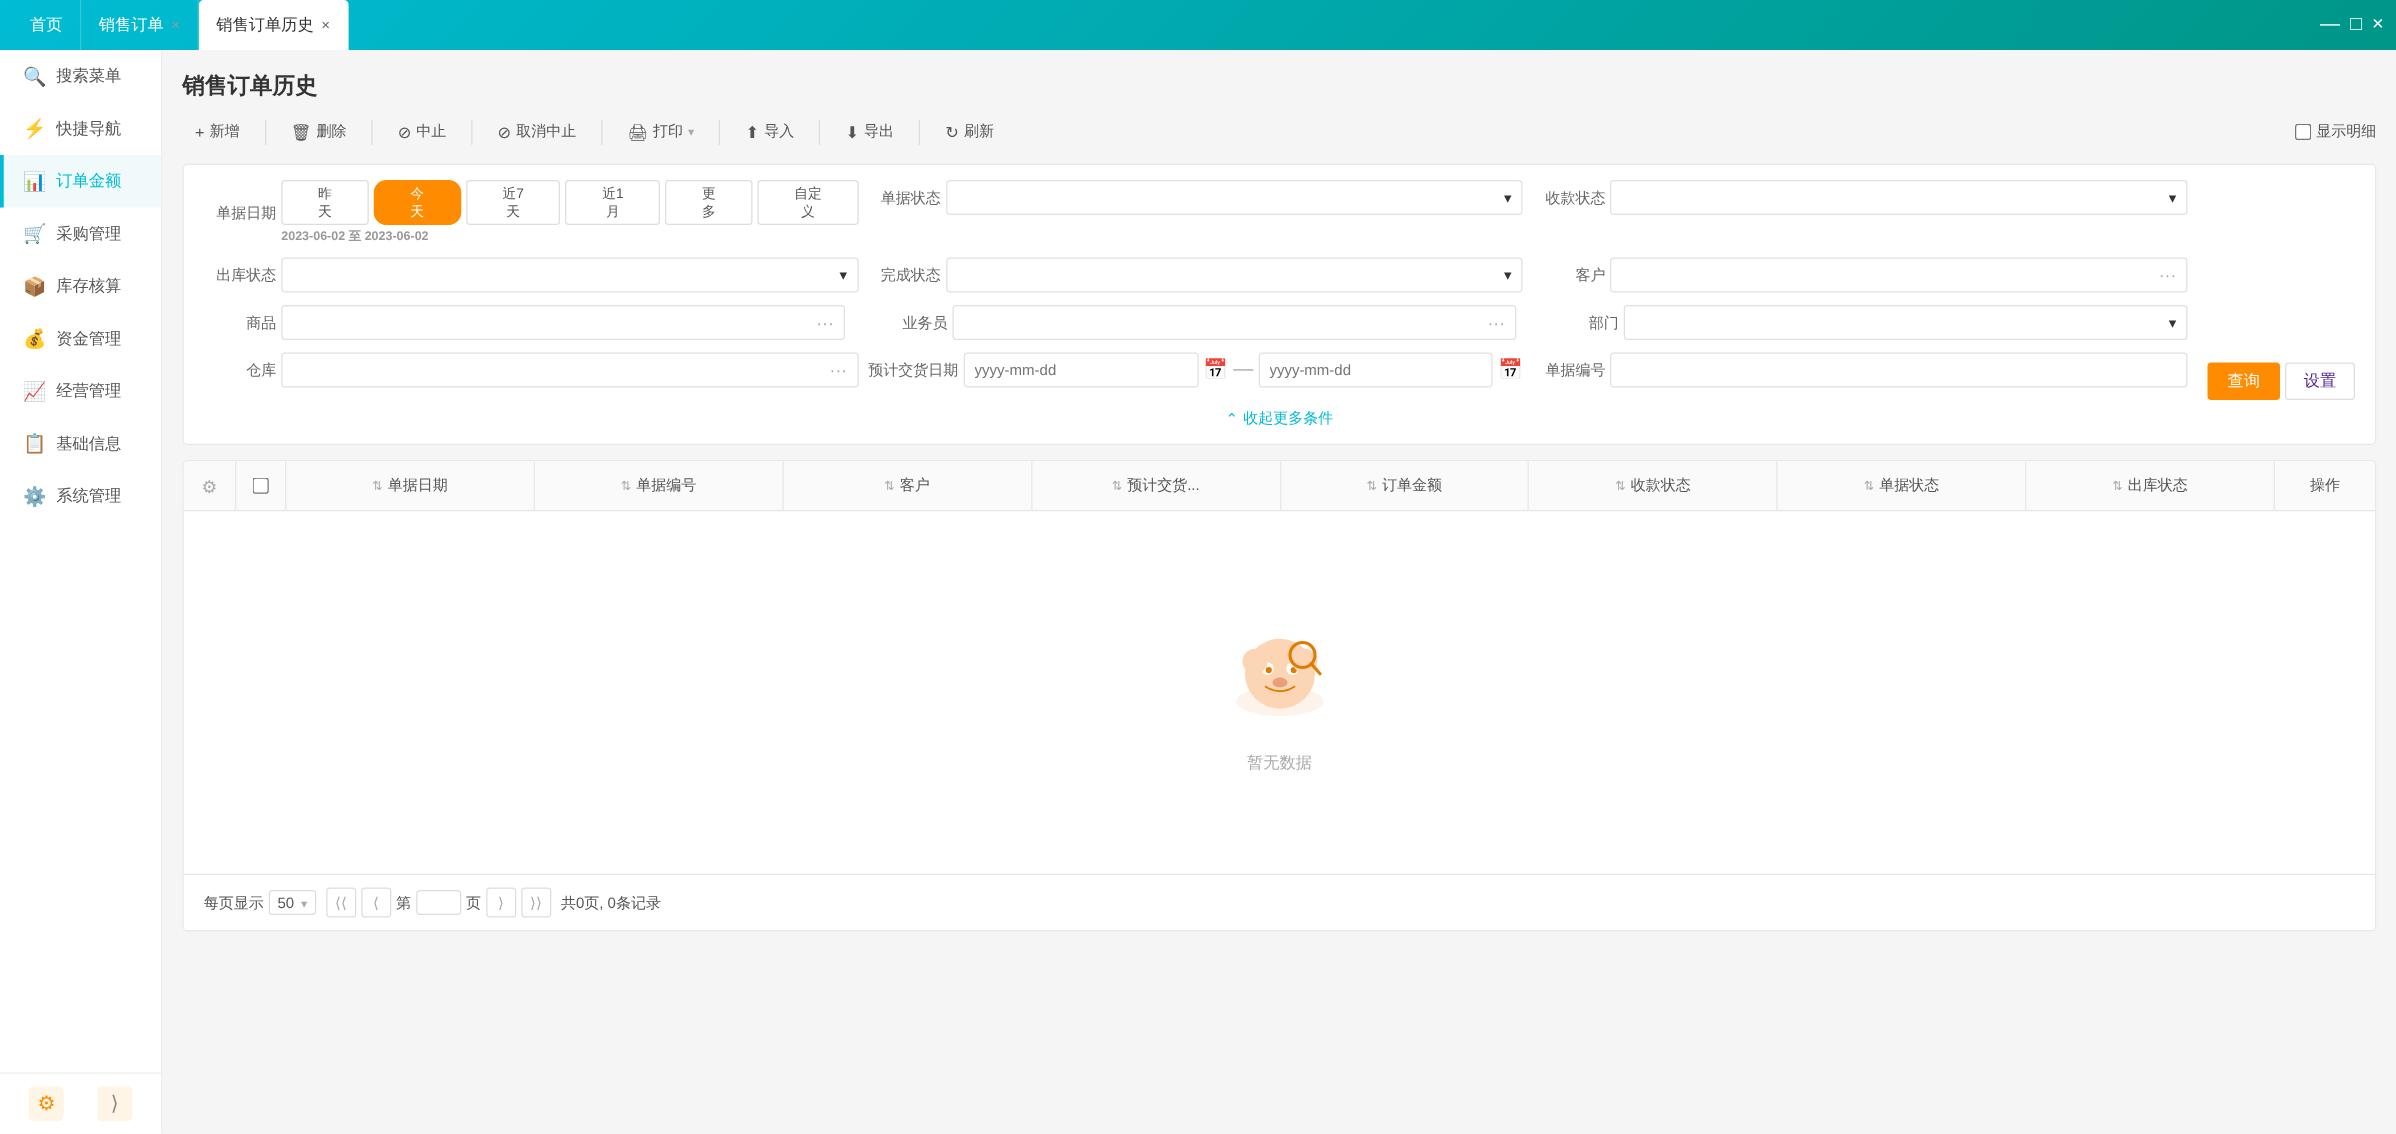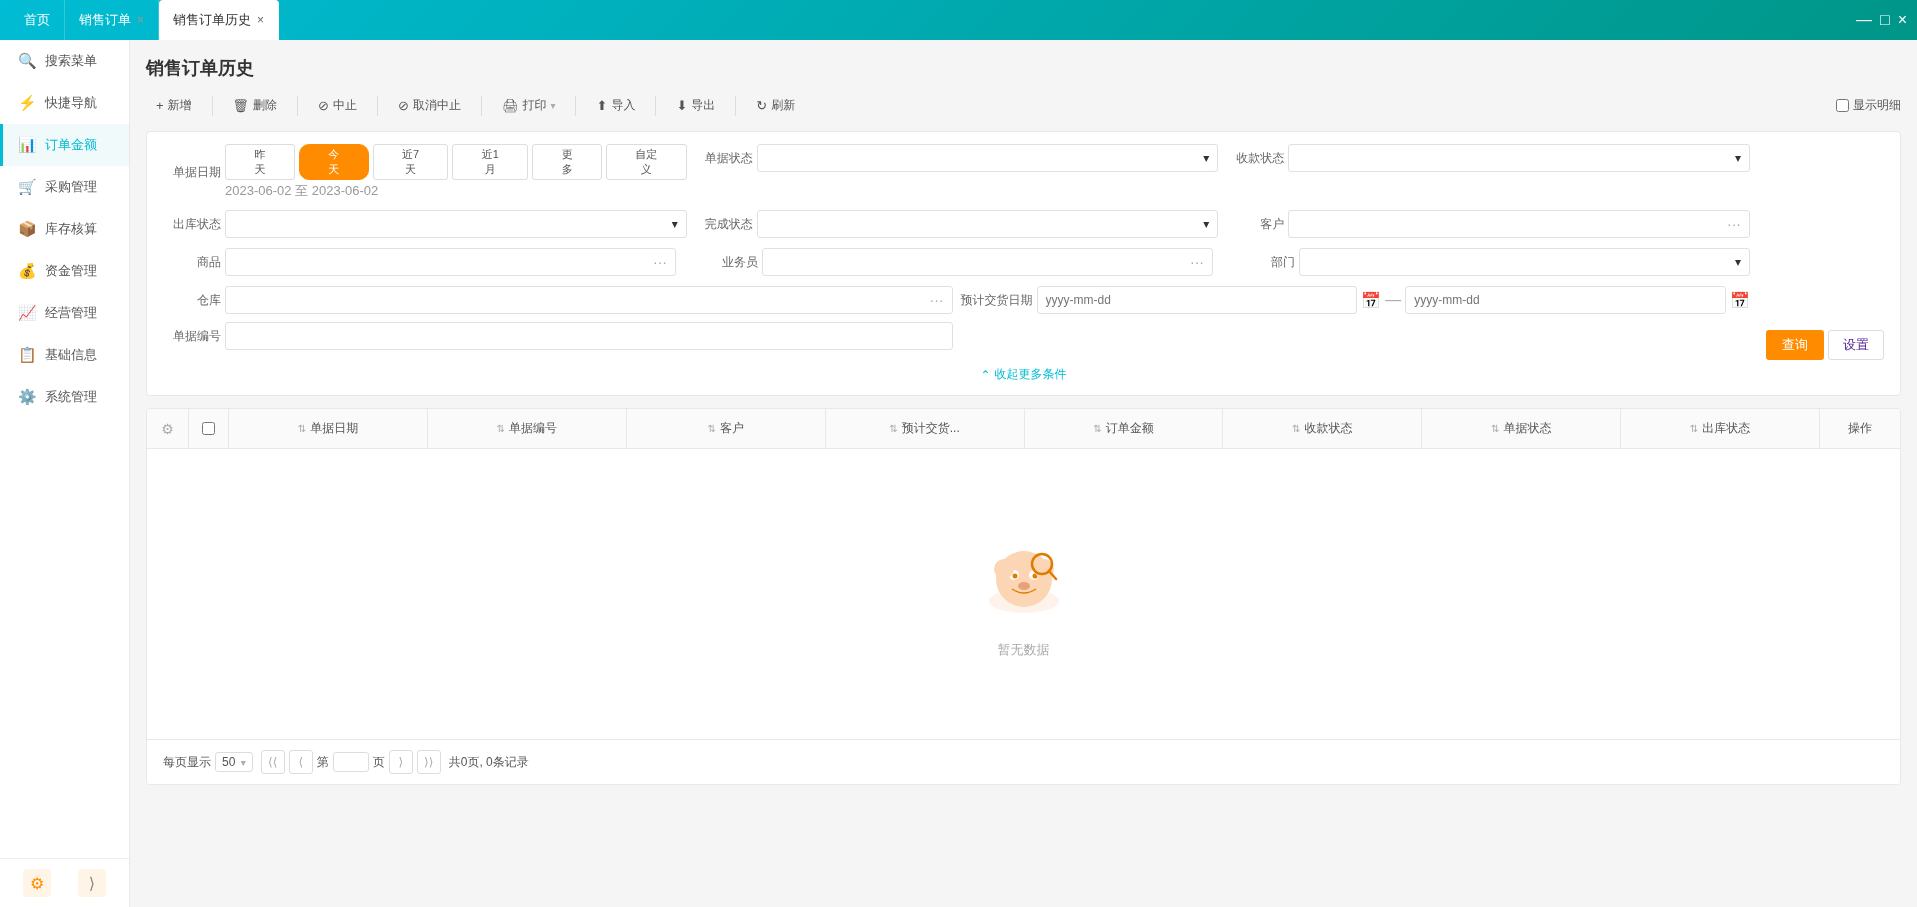--- a/index.html
+++ b/index.html
@@ -175,24 +175,25 @@
       background: #fff;
       color: #555;
     }
     .date-btn.active {
       background: #ff8c00;
       color: #fff;
       border-color: #ff8c00;
       border-radius: 10px;
     }
     .date-range-text {
-      font-size: 13px;
+      font-size: 10px;
       color: #999;
       margin-top: 2px;
       display: block;
+      font-weight: bold;
     }
     .filter-dots {
       color: #aaa;
       cursor: pointer;
       font-size: 14px;
       margin-left: 4px;
     }
     .collapse-btn {
       display: flex;
       align-items: center;
@@ -640,21 +641,21 @@
               <span class="field-label">部门</span>
               <div class="field-control">
                 <div class="field-select">
                   <span></span>
                   <span class="arrow">▾</span>
                 </div>
               </div>
             </div>
           </div>
 
-          <div class="filter-row-3col" style="display:grid; grid-template-columns:1fr 1fr; gap:8px; align-items:center;">
+          <div class="filter-row-3col" style="display:grid; grid-template-columns:1fr 1fr 1fr; gap:8px; align-items:center;">
 
             <div class="field-group">
               <span class="field-label">仓库</span>
               <div class="field-control">
                 <div class="field-input">
                   <span></span>
                   <span class="filter-dots">···</span>
                 </div>
               </div>
             </div>

